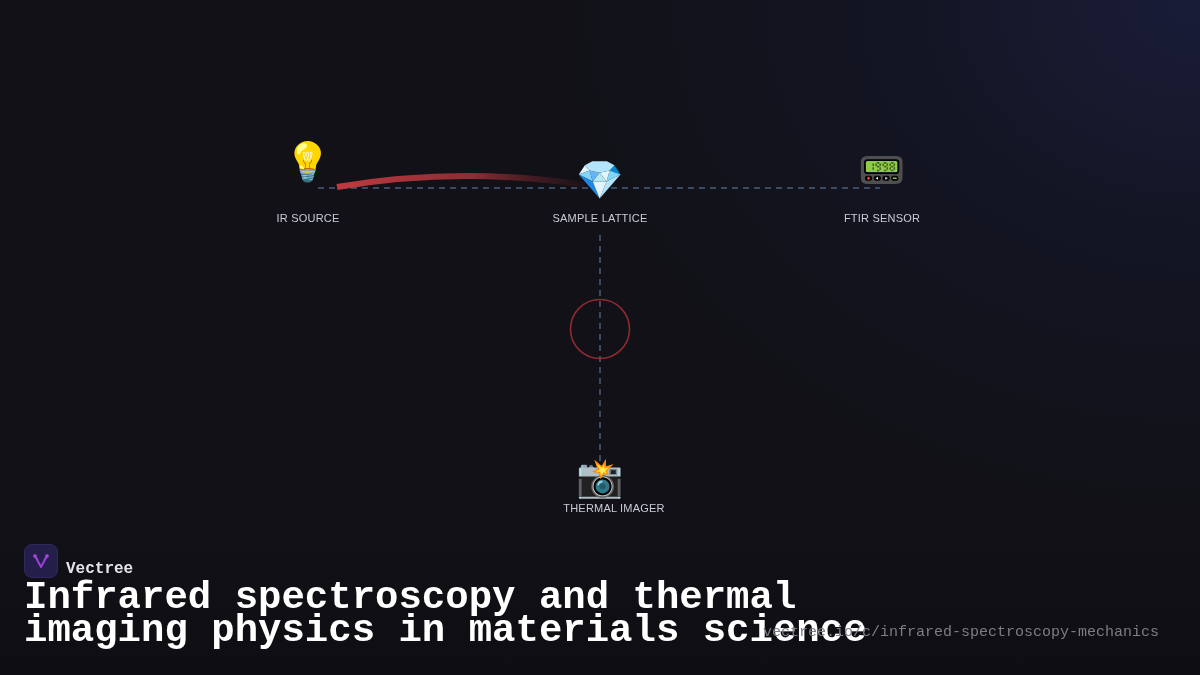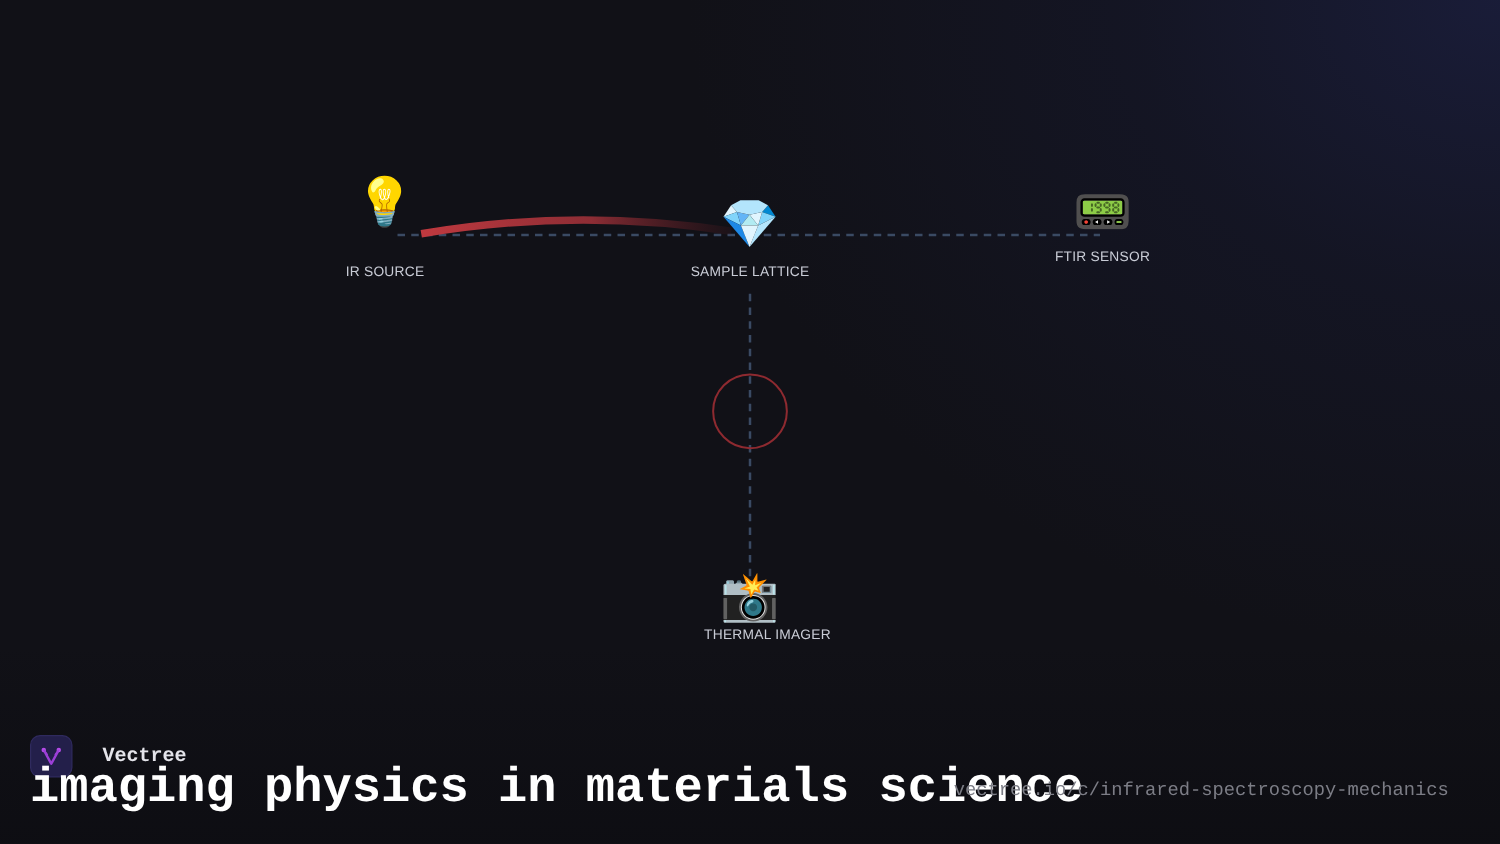--- a/index.html
+++ b/index.html
@@ -16,21 +16,21 @@
   .bg-bottom {
     position:absolute; left:0; right:0; bottom:0; height:160px;
     background: linear-gradient(to bottom, rgba(14,14,20,0) 0%, rgba(13,13,18,0.85) 100%);
   }
   svg.links { position:absolute; left:0; top:0; }
   .node { position:absolute; text-align:center; transform:translateX(-50%); }
   .node .icon { font-size:38px; line-height:44px; display:block; }
   .node .label {
     display:block; font-size:11px; color:#c9ccd6; letter-spacing:0.2px; white-space:nowrap;
   }
-  .brand { position:absolute; left:24px; top:544px; display:flex; align-items:center; gap:24px;margin-top:44px; }
+  .brand { position:absolute; left:24px; top:544px; display:flex; align-items:flex-end; gap:8px; }
   .brand-logo {
     width:32px; height:32px; border-radius:8px; background:#231f4a;
     border:1px solid #2f2a5e; display:flex; align-items:center; justify-content:center;
   }
   .brand-name {
     font-family:"Liberation Mono", monospace; font-weight:bold; font-size:16px; color:#e4e4ea;
   }
   .title {
     position:absolute; left:24px; top:582px; margin:0;
     font-family:"Liberation Mono", monospace; font-weight:bold; font-size:39px;
@@ -67,38 +67,38 @@
   <span class="label" style="margin-top:28px;">IR SOURCE</span>
 </div>
 
 <div class="node" style="left:600px; top:158px;">
   <span class="icon">💎</span>
   <span class="label" style="margin-top:10px;">SAMPLE LATTICE</span>
 </div>
 
 <div class="node" style="left:882px; top:148px;">
   <span class="icon">📟</span>
-  <span class="label" style="margin-top:8px;">FTIR SENSOR</span>
+  <span class="label" style="margin-top:20px;">FTIR SENSOR</span>
 </div>
 
 <div class="node" style="left:600px; top:456px;">
   <span class="icon">📸</span>
   <span class="label" style="margin-top:2px;margin-left:28px;">THERMAL IMAGER</span>
 </div>
 
 <div class="brand">
   <div class="brand-logo">
     <svg width="20" height="20" viewBox="0 0 20 20">
       <path d="M4 5 L10 16 L16 5" stroke="#9b3fd6" stroke-width="2" fill="none" stroke-linecap="round" stroke-linejoin="round"></path>
       <circle cx="4" cy="5" r="1.8" fill="#b54ae8"></circle>
       <circle cx="16" cy="5" r="1.8" fill="#b54ae8"></circle>
       <path d="M4 5 L7 9 M16 5 L13 9" stroke="#9b3fd6" stroke-width="1.4" fill="none"></path>
     </svg>
   </div>
   <span class="brand-name">Vectree</span>
 </div>
 
 <h1 class="title">
-  <br>
+  <span>Infrared spectroscopy and thermal</span><br>
   <span>imaging physics in materials science</span>
 </h1>
 
 <div class="url">vectree.io/c/infrared-spectroscopy-mechanics</div>
 
 </body></html>

